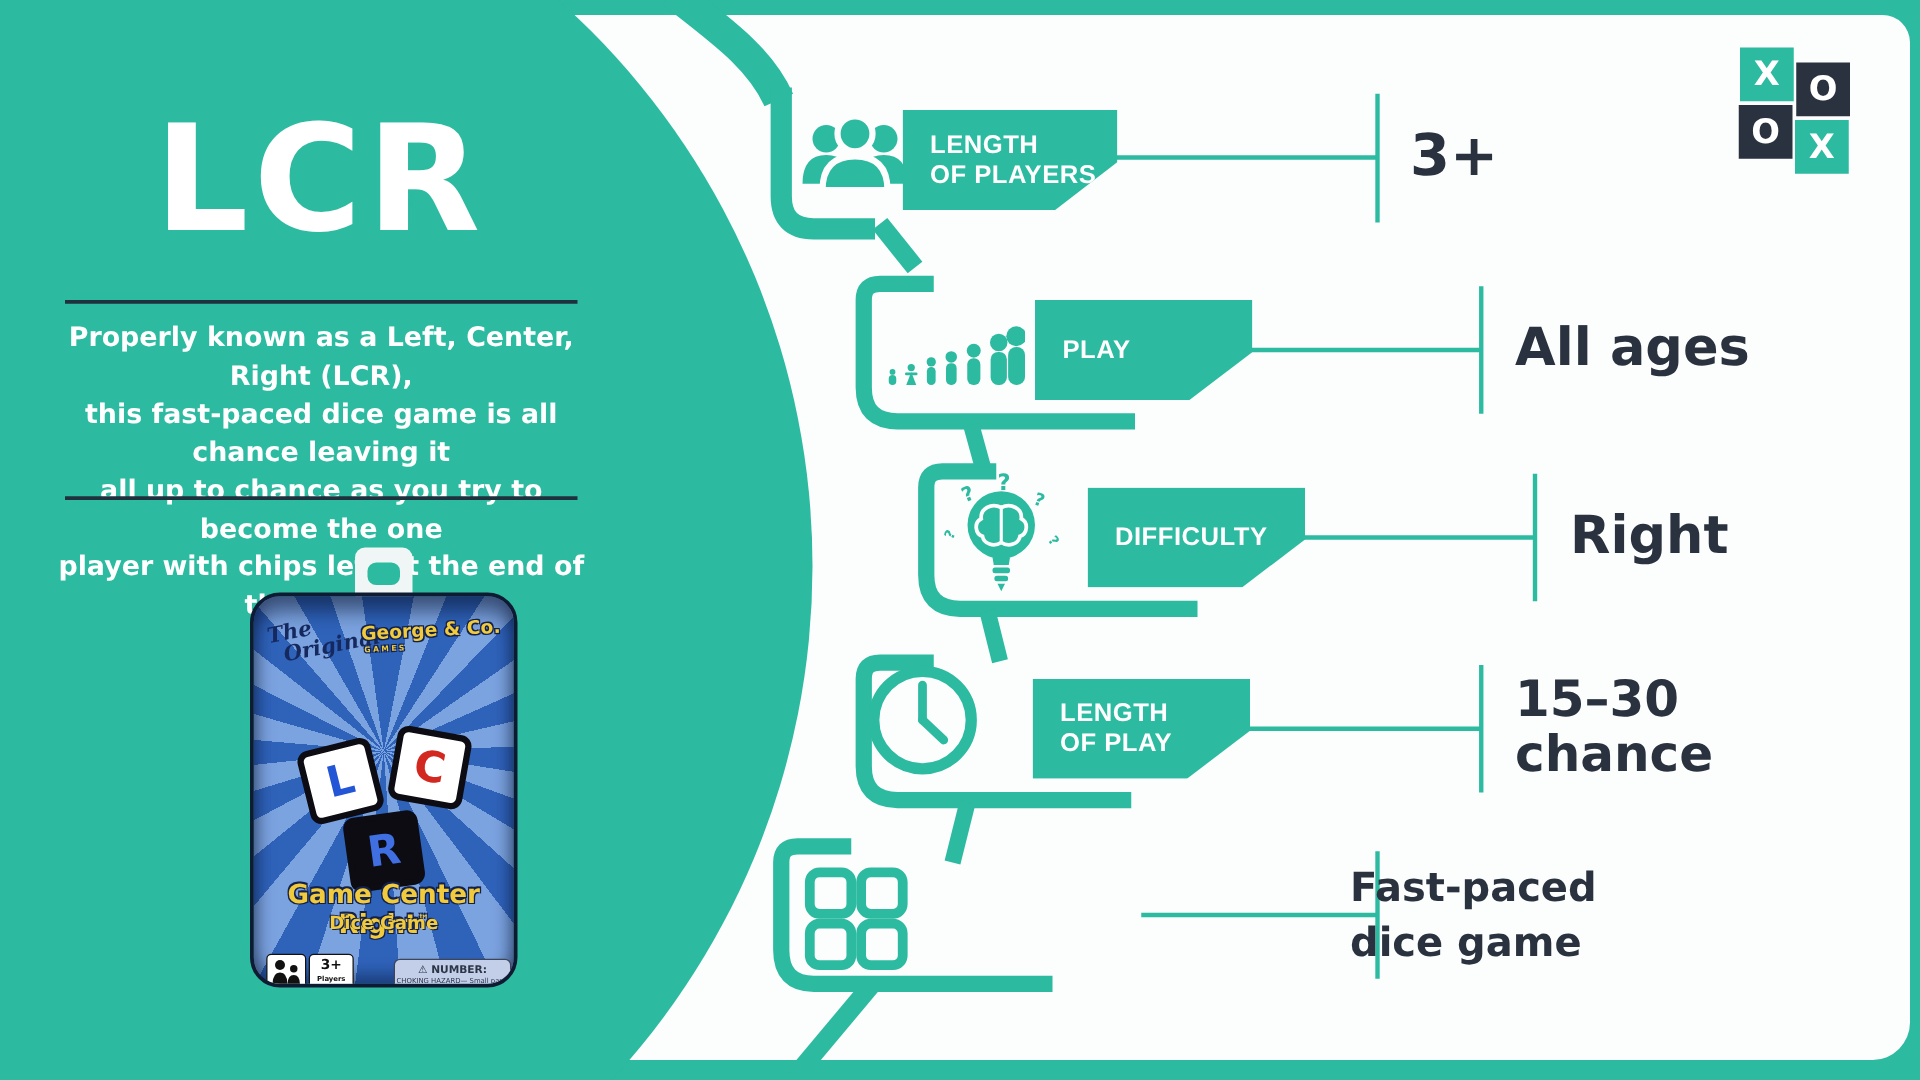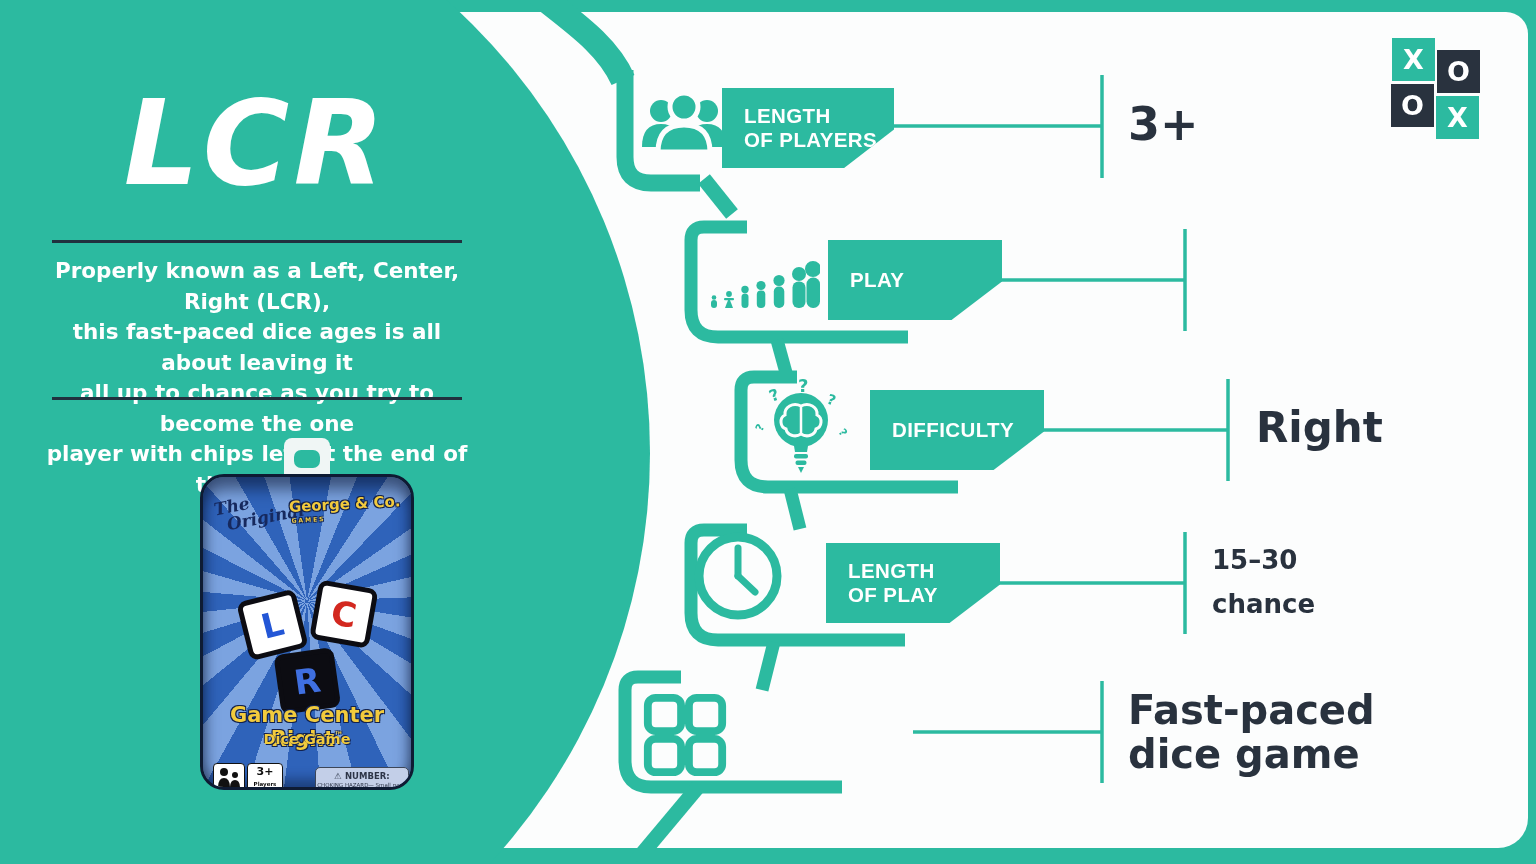--- a/index.html
+++ b/index.html
@@ -4,21 +4,21 @@
 <style>
   html,body{margin:0;padding:0;background:#2CBAA0;}
   .stage{position:relative;width:1536px;height:864px;overflow:hidden;background:#2CBAA0;
          font-family:"DejaVu Sans",sans-serif;}
   .panel{position:absolute;left:440px;top:12px;width:1088px;height:836px;background:#FCFDFD;
          border-radius:0 22px 30px 0;}
   .deco{position:absolute;left:0;top:0;width:1536px;height:864px;pointer-events:none;}
 
   
   .title{position:absolute;left:46px;top:84px;width:420px;text-align:center;color:#fff;
-         font-size:118px;font-weight:bold;letter-spacing:4px;line-height:1;font-style:italic;}
+         font-size:118px;font-weight:bold;letter-spacing:4px;line-height:1;}
   .divider{position:absolute;left:52px;width:410px;height:3px;background:#20313E;}
   .desc{position:absolute;left:34px;top:256px;width:446px;text-align:center;color:#fff;
         font-size:21.5px;font-weight:bold;line-height:30.5px;}
   .desc span{display:block;}
 
   
   .tin{position:absolute;left:200px;top:438px;width:214px;height:352px;}
   .hang-tab{position:absolute;left:84px;top:0;width:46px;height:46px;background:#F0F6F5;border-radius:8px;}
   .hang-hole{position:absolute;left:10px;top:12px;width:26px;height:18px;background:#2CBAA0;border-radius:7px;}
   .tin-body{position:absolute;left:0;top:36px;width:214px;height:316px;border-radius:24px;
@@ -108,21 +108,21 @@
       <line x1="1185" y1="532" x2="1185" y2="634" stroke-width="3.5"></line>
       <line x1="913" y1="732" x2="1102" y2="732" stroke-width="3.5"></line>
       <line x1="1102" y1="681" x2="1102" y2="783" stroke-width="3.5"></line>
     </g>
   </svg>
 
   <div class="title">LCR</div>
   <div class="divider" style="top:240px"></div>
   <div class="desc">
     <span>Properly known as a Left, Center, Right (LCR),</span>
-    <span>this fast-paced dice ages is all about leaving it</span>
+    <span>this fast-paced dice game is all chance leaving it</span>
     <span>all up to chance as you try to become the one</span>
     <span>player with chips left at the end of the game.</span>
   </div>
   <div class="divider" style="top:397px"></div>
 
   <div class="tin">
     <div class="hang-tab">
         <div class="hang-hole"></div>
       </div>
     <div class="tin-body">
@@ -211,20 +211,23 @@
         </g>
       <g>
           <circle cx="107" cy="13" r="8" transform="translate(-2,0)"></circle>
           <rect x="98.5" y="21.5" width="13.5" height="30.5" rx="6.5"></rect>
         </g>
     </svg>
   </div>
   <div class="banner" style="left:828px;top:240px;width:174px">
     <span>PLAY</span>
     <span></span>
+  </div>
+  <div class="value" style="left:1212px;top:256px">
+    <span>All ages</span>
   </div>
 
   <div class="icon-box" style="left:746px;top:376px">
     <svg width="110" height="104" viewBox="0 0 110 104">
       <circle cx="55" cy="44" r="27" fill="#2CBAA0"></circle>
       <path d="M55,30 C47,26 38,31 39,39 C33,42 34,51 40,53 C41,59 49,62 55,58 C61,62 69,59 70,53 C76,51 77,42 71,39 C72,31 63,26 55,30 Z" fill="none" stroke="#FCFDFD" stroke-width="3"></path>
       <line x1="55" y1="30" x2="55" y2="58" stroke="#FCFDFD" stroke-width="2.5"></line>
       <path d="M48,70 L62,70 L61,76 L49,76 Z" fill="#2CBAA0"></path>
       <rect x="48" y="78" width="14" height="4.5" rx="2" fill="#2CBAA0"></rect>
       <rect x="49.5" y="84.5" width="11" height="4.5" rx="2" fill="#2CBAA0"></rect>
@@ -250,34 +253,34 @@
     <svg width="96" height="96" viewBox="0 0 96 96">
       <circle cx="48" cy="48" r="39" fill="#FCFDFD" stroke="#2CBAA0" stroke-width="9"></circle>
       <line x1="48" y1="48" x2="48" y2="20" stroke="#2CBAA0" stroke-width="7" stroke-linecap="round"></line>
       <line x1="48" y1="48" x2="65" y2="64" stroke="#2CBAA0" stroke-width="7" stroke-linecap="round"></line>
     </svg>
   </div>
   <div class="banner" style="left:826px;top:543px;width:174px">
     <span>LENGTH</span>
     <span>OF PLAY</span>
   </div>
-  <div class="value" style="left:1212px;top:538px;font-size:26px">
+  <div class="value" style="left:1212px;top:538px;font-size:40px">
     <span>15–30</span>
     <span>chance</span>
   </div>
 
   <div class="icon-box" style="left:640px;top:690px">
     <svg width="90" height="90" viewBox="0 0 92 92" fill="none" stroke="#2CBAA0" stroke-width="8">
       <rect x="8" y="8" width="34" height="34" rx="8"></rect>
       <rect x="50" y="8" width="34" height="34" rx="8"></rect>
       <rect x="8" y="50" width="34" height="34" rx="8"></rect>
       <rect x="50" y="50" width="34" height="34" rx="8"></rect>
     </svg>
   </div>
-  <div class="value" style="left:1128px;top:688px;font-size:40px">
+  <div class="value" style="left:1080px;top:688px;font-size:32px">
     <span>Fast-paced</span>
     <span>dice game</span>
   </div>
 
   <div class="logo">
     <div class="cell teal c0">X</div>
     <div class="cell dark c1">O</div>
     <div class="cell dark c2">O</div>
     <div class="cell teal c3">X</div>
   </div>

